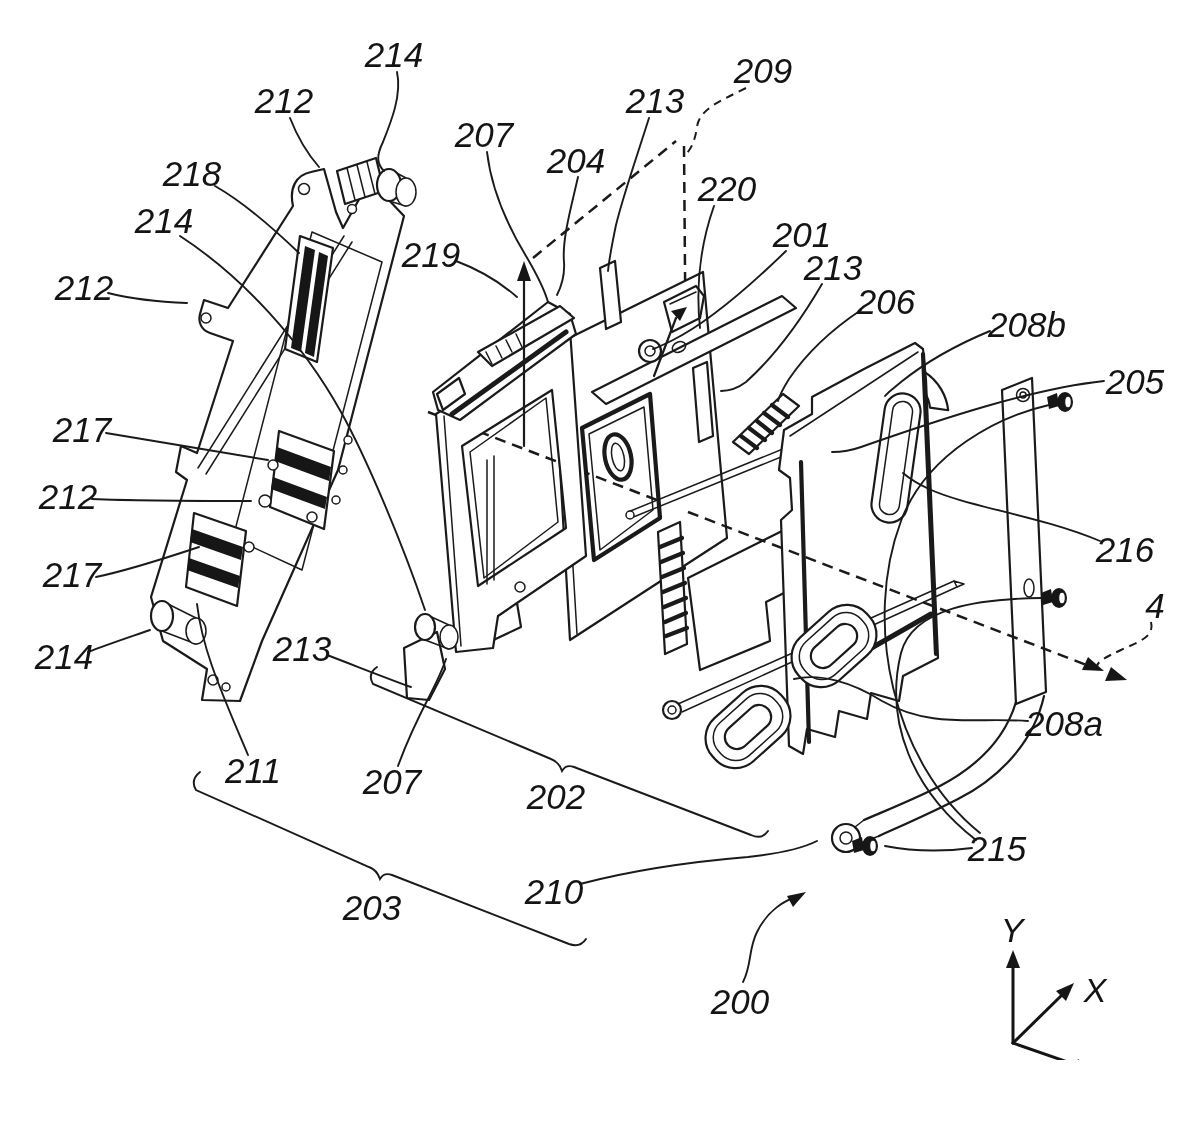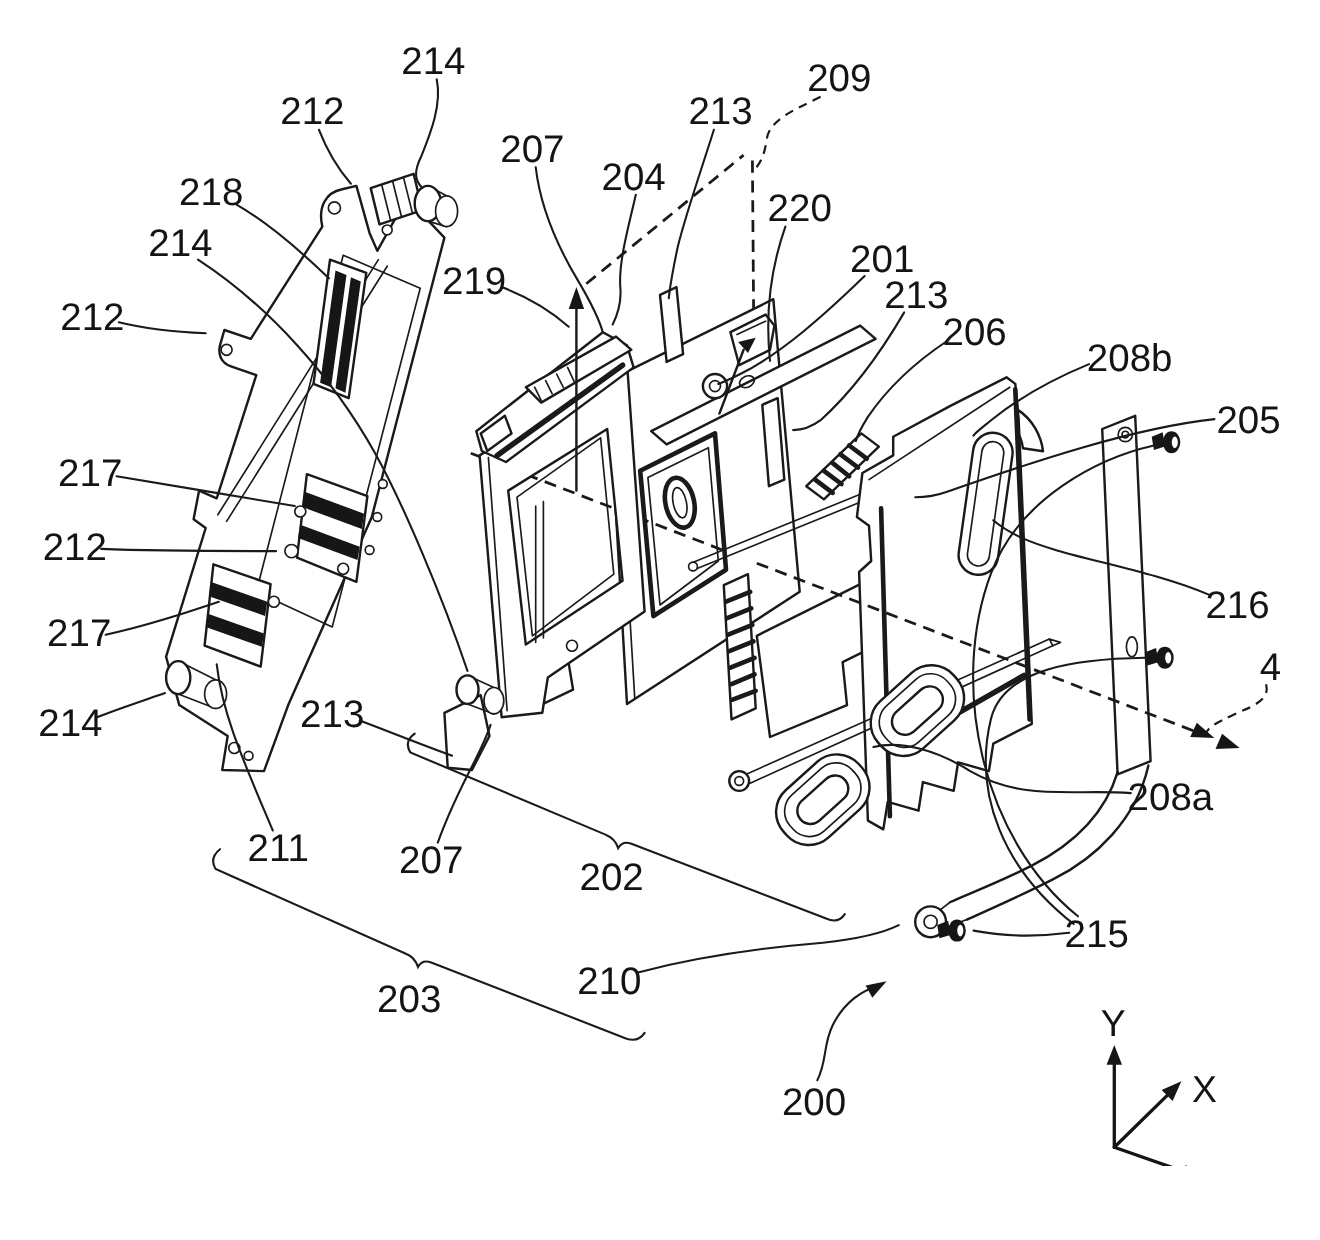--- a/index.html
+++ b/index.html
@@ -1,16 +1,16 @@
 <!DOCTYPE html>
 <html><head>
 <meta charset="utf-8">
 <style>
   html,body{margin:0;padding:0;background:#fff;}
-  #stage{position:relative;width:1200px;height:1060px;background:#ffffff;overflow:hidden;}
+  #stage{position:relative;width:1200px;height:1060px;background:#ffffff;overflow:hidden;font-style:italic;}
   svg{position:absolute;left:0;top:0;}
   svg *{vector-effect:none;}
   .ln{stroke:#1a1a1a;fill:none;stroke-width:2.2;stroke-linejoin:round;stroke-linecap:round;}
   .fw{stroke:#1a1a1a;fill:#ffffff;stroke-width:2.2;stroke-linejoin:round;}
   .fd{fill:#161616;stroke:none;}
   .thin{stroke-width:1.5;}
   .heavy{stroke-width:5;}
   .hv4{stroke-width:4.2;}
   .dash{stroke-dasharray:11 7;stroke-width:2.5;fill:none;stroke:#1a1a1a;}
   .dashthin{stroke-dasharray:8 6;stroke-width:2;fill:none;stroke:#1a1a1a;}

